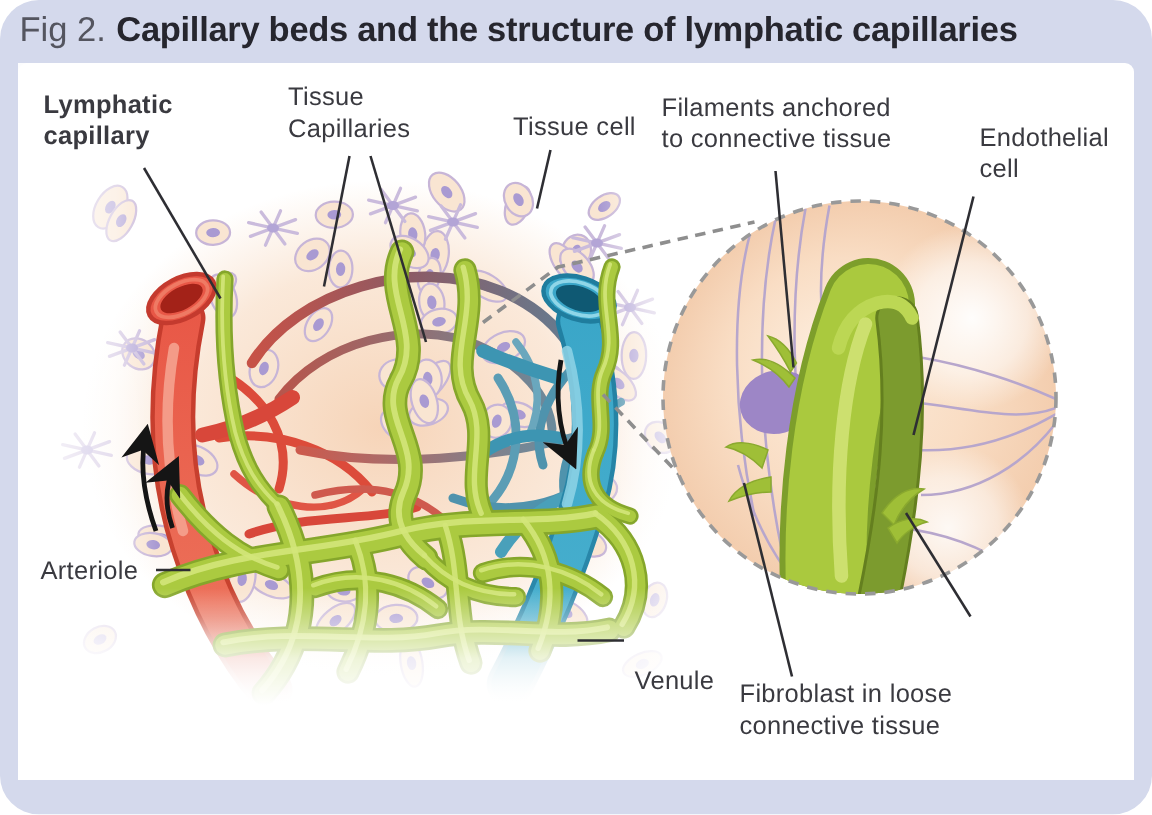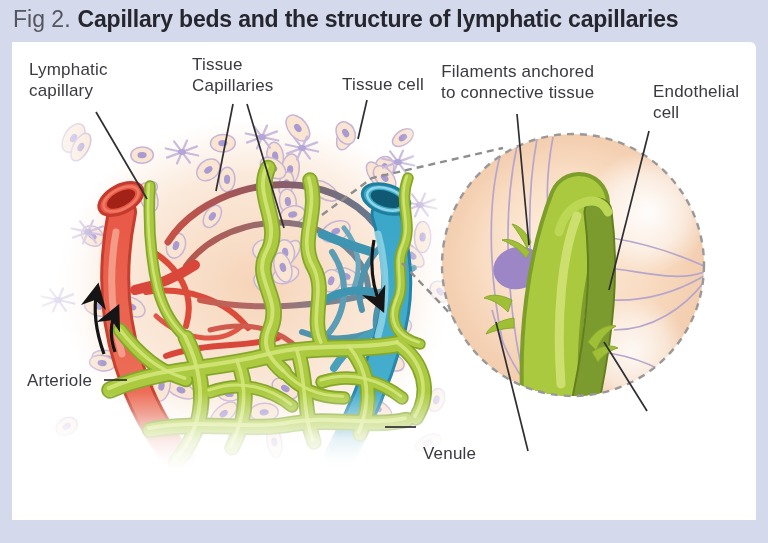--- a/index.html
+++ b/index.html
@@ -1,17 +1,17 @@
 <!DOCTYPE html>
 <html><head>
 <meta charset="utf-8">
 <style>
   html,body{margin:0;padding:0;}
   .page{position:relative;width:768px;height:543px;background:#d4d9ec;overflow:hidden;
-        font-family:"Liberation Sans",sans-serif;}
+        font-family:"Liberation Sans",sans-serif;border-radius:26px;}
   .title{position:absolute;left:13px;top:6px;font-size:23px;color:#26262e;white-space:nowrap;}
   .title .fig{font-weight:400;color:#54555f;margin-right:7px;}
   .title .main{font-weight:700;letter-spacing:-0.2px;}
   .panel{position:absolute;left:12px;top:42px;width:744px;height:478px;background:#ffffff;border-radius:6px;}
   svg.diagram{position:absolute;left:12px;top:42px;width:744px;height:478px;}
   .lbl{position:absolute;font-size:17px;line-height:21px;color:#3a3a40;white-space:pre-line;letter-spacing:.2px;}
 </style>
 </head>
 <body>
 
@@ -526,25 +526,27 @@
         <line x1="367" y1="100" x2="358" y2="139" stroke="#2e2e33" stroke-width="1.7"></line>
         <line x1="104" y1="380" x2="127" y2="380" stroke="#2e2e33" stroke-width="1.7"></line>
         <line x1="385" y1="427" x2="416" y2="427" stroke="#2e2e33" stroke-width="1.7"></line>
         <line x1="517" y1="114" x2="529" y2="245" stroke="#2e2e33" stroke-width="1.7"></line>
         <line x1="649" y1="131" x2="609" y2="290" stroke="#2e2e33" stroke-width="1.7"></line>
         <line x1="647" y1="411" x2="604" y2="342" stroke="#2e2e33" stroke-width="1.7"></line>
         <line x1="528" y1="451" x2="496" y2="322" stroke="#2e2e33" stroke-width="1.7"></line>
       </g>
     </svg>
 
-  <div class="lbl" style="left:29px;top:59px;">Lymphatic
+  <div class="lbl" style="left:29px;top:59px;font-weight:bold;">Lymphatic
 capillary</div>
   <div class="lbl" style="left:192px;top:54px;">Tissue
 Capillaries</div>
   <div class="lbl" style="left:342px;top:74px;">Tissue cell</div>
-  <div class="lbl" style="left:441px;top:61px;text-align:center;">Filaments anchored
+  <div class="lbl" style="left:441px;top:61px;">Filaments anchored
 to connective tissue</div>
   <div class="lbl" style="left:653px;top:81px;">Endothelial
 cell</div>
   <div class="lbl" style="left:27px;top:370px;">Arteriole</div>
   <div class="lbl" style="left:423px;top:415px;margin-top:28px;">Venule</div>
+  <div class="lbl" style="left:493px;top:452px;">Fibroblast in loose
+connective tissue</div>
 
 </div>
 
 </body></html>

